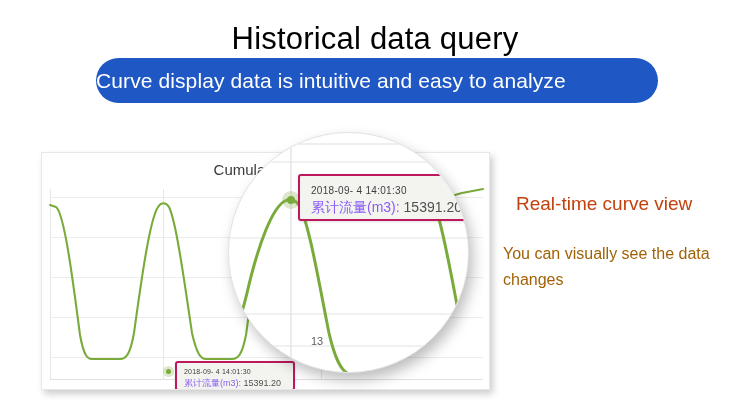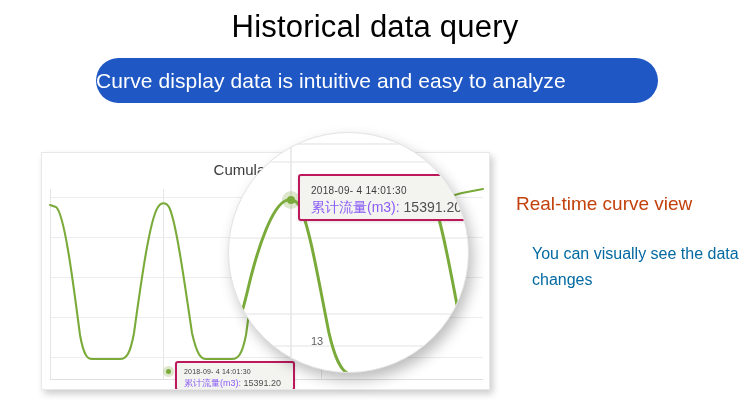--- a/index.html
+++ b/index.html
@@ -13,21 +13,21 @@
     position: relative;
     overflow: hidden;
     font-family: "Liberation Sans", "DejaVu Sans", sans-serif;
     color: #1a1a1a;
   }
 
   
   .page-title {
     position: absolute;
     left: 0;
-    top: 6px;
+    top: 18px;
     width: 750px;
     text-align: center;
     font-size: 31px;
     font-weight: 400;
     letter-spacing: 0.2px;
     color: #000000;
     line-height: 42px;
     white-space: nowrap;
   }
 
@@ -207,27 +207,27 @@
     position: absolute;
     left: 516px;
     top: 193px;
     font-size: 19px;
     font-weight: 400;
     color: #c2410c;
     white-space: nowrap;
   }
   .side-body {
     position: absolute;
-    left: 532px;
+    left: 503px;
     top: 241px;
     width: 215px;
     font-size: 16px;
     font-weight: 400;
     line-height: 26px;
-    color: #0369a1;
+    color: #a16207;
   }
 </style>
 </head>
 <body>
 
 <div class="page-title">Historical data query</div>
 
 <div class="banner">
   <span class="banner-text">Curve display data is intuitive and easy to analyze</span>
 </div>

